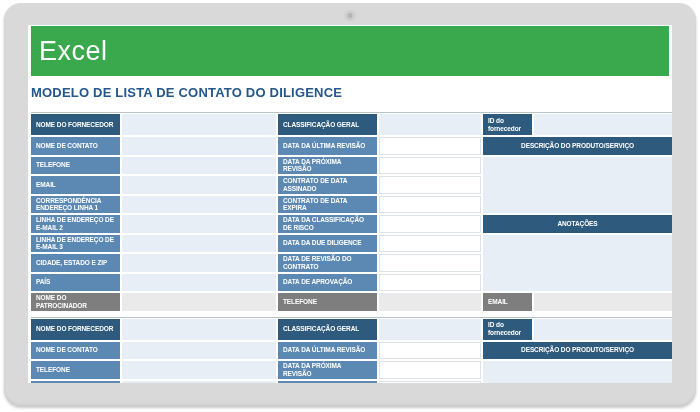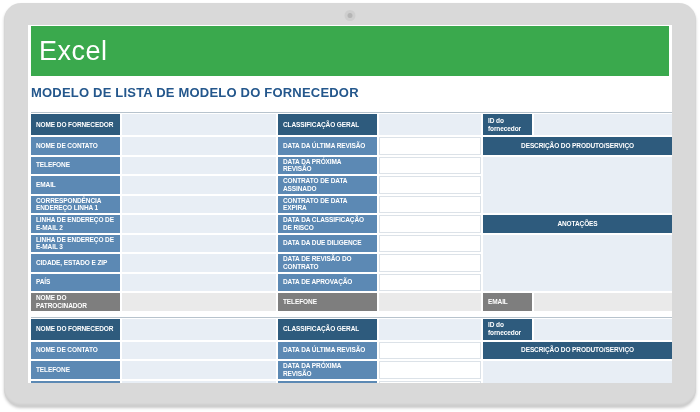--- a/index.html
+++ b/index.html
@@ -57,21 +57,21 @@
 </style>
 </head>
 <body>
 
 <div class="frame">
   <div class="webcam"></div>
   <div class="screen">
     <div class="brandbar">
       <span>Excel</span>
     </div>
-    <div class="title">MODELO DE LISTA DE MODELO DO FORNECEDOR</div>
+    <div class="title">MODELO DE LISTA DE CONTATO DO DILIGENCE</div>
     <div class="sheet-table">
         <div class="cell lbl dark" style="grid-area: 1 / 1;">NOME DO FORNECEDOR</div>
         <div class="cell in blue-in" style="grid-area: 1 / 2;"></div>
         <div class="cell lbl dark" style="grid-area: 1 / 3;">CLASSIFICAÇÃO GERAL</div>
         <div class="cell in blue-in" style="grid-area: 1 / 4;"></div>
         <div class="cell lbl blue" style="grid-area: 2 / 1;">NOME DE CONTATO</div>
         <div class="cell in blue-in" style="grid-area: 2 / 2;"></div>
         <div class="cell lbl blue" style="grid-area: 2 / 3;">DATA DA ÚLTIMA REVISÃO</div>
         <div class="cell in white-in" style="grid-area: 2 / 4;"></div>
         <div class="cell lbl blue" style="grid-area: 3 / 1;">TELEFONE</div>

